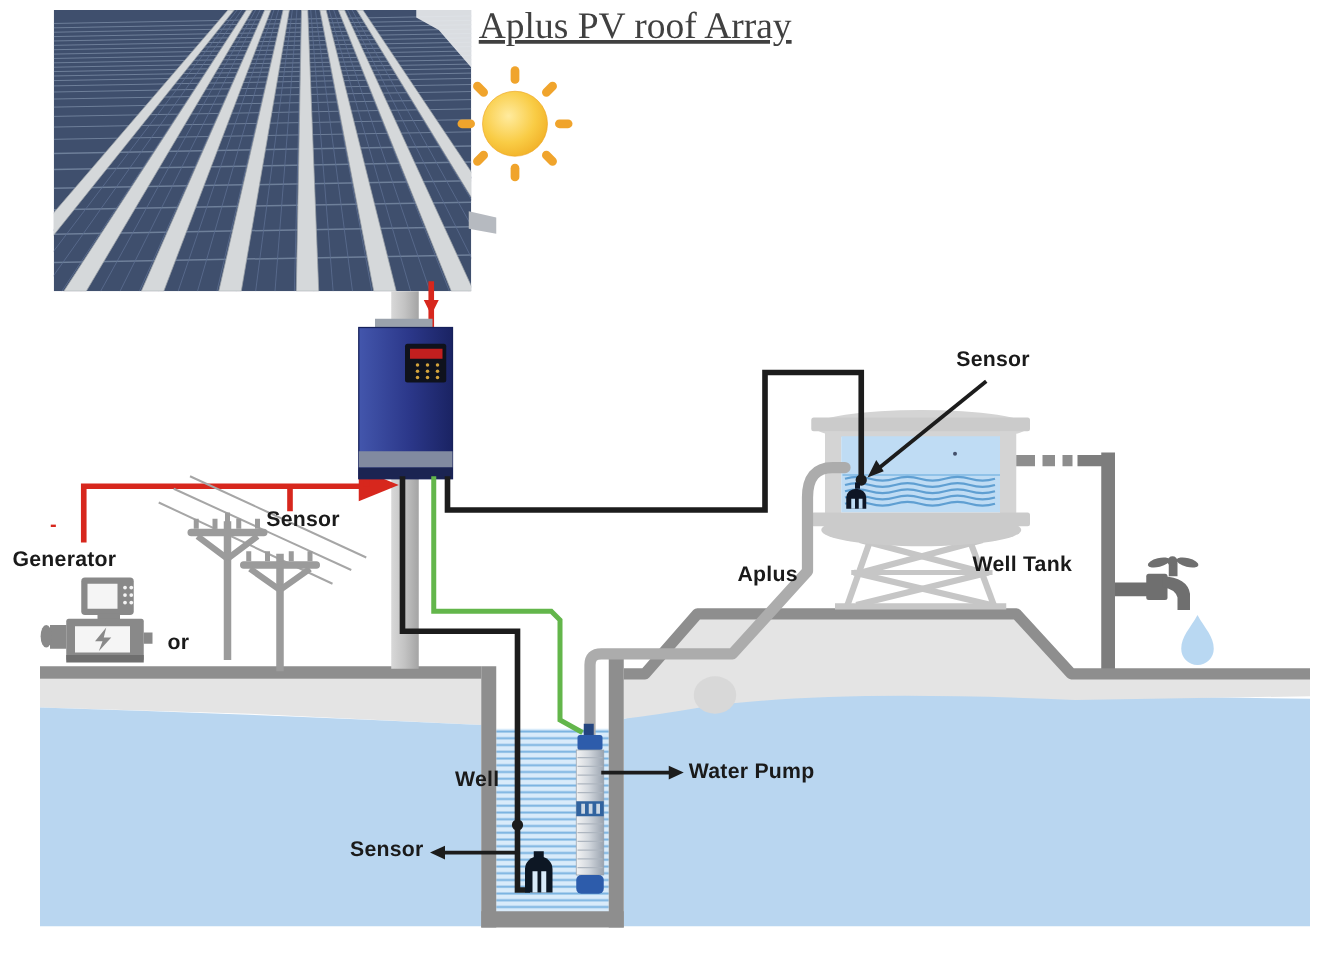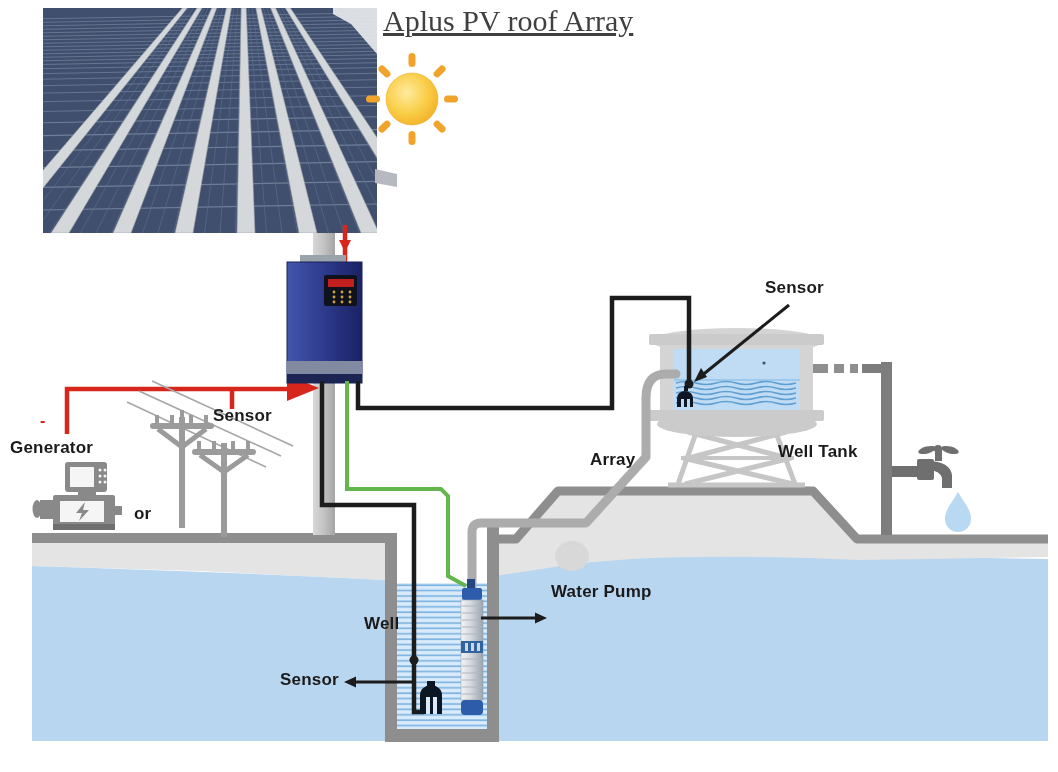--- a/index.html
+++ b/index.html
@@ -19,21 +19,21 @@
   #title{position:absolute;left:383px;top:4px;font:400 30px "Liberation Serif",serif;color:#404040;
          white-space:nowrap;text-decoration:underline;}
   #lbl-generator{left:10px;top:438px}
   #lbl-or{left:134px;top:504px}
   #lbl-utility{left:213px;top:406px}
   #lbl-minus{left:40px;top:412px;color:var(--wire-red);font-size:16px}
   #lbl-tank-sensor{left:765px;top:278px}
   #lbl-pipe{left:590px;top:450px}
   #lbl-water-tank{left:778px;top:442px}
   #lbl-well{left:364px;top:614px}
-  #lbl-water-pump{left:551px;top:582px}
+  #lbl-water-pump{left:551px;top:607px}
   #lbl-well-sensor{left:280px;top:670px}
   
   .stroke-red{stroke:var(--wire-red)}       .fill-red{fill:var(--wire-red)}
   .stroke-black{stroke:var(--wire-black)}   .fill-black{fill:var(--wire-black)}
   .stroke-green{stroke:var(--wire-green)}
   .stroke-pipe{stroke:var(--pipe-gray)}
   .fill-struct{fill:var(--structure-gray)}  .stroke-struct{stroke:var(--structure-gray)}
   .fill-soil{fill:var(--soil-gray)}
   .fill-gw{fill:var(--groundwater-blue)}
   .fill-tankgray{fill:var(--tank-gray)}
@@ -358,18 +358,18 @@
       <polygon class="fill-black" points="547,618 535,612.5 535,623.5"></polygon>
     </g>
   </svg>
 
   <div id="title">Aplus PV roof Array</div>
   <div class="lbl" id="lbl-generator">Generator</div>
   <div class="lbl" id="lbl-or">or</div>
   <div class="lbl" id="lbl-utility">Sensor</div>
   <div class="lbl" id="lbl-minus">-</div>
   <div class="lbl" id="lbl-tank-sensor">Sensor</div>
-  <div class="lbl" id="lbl-pipe">Array</div>
+  <div class="lbl" id="lbl-pipe">Aplus</div>
   <div class="lbl" id="lbl-water-tank">Well Tank</div>
   <div class="lbl" id="lbl-well">Well</div>
   <div class="lbl" id="lbl-water-pump">Water Pump</div>
   <div class="lbl" id="lbl-well-sensor">Sensor</div>
 </div>
 
 </body></html>

